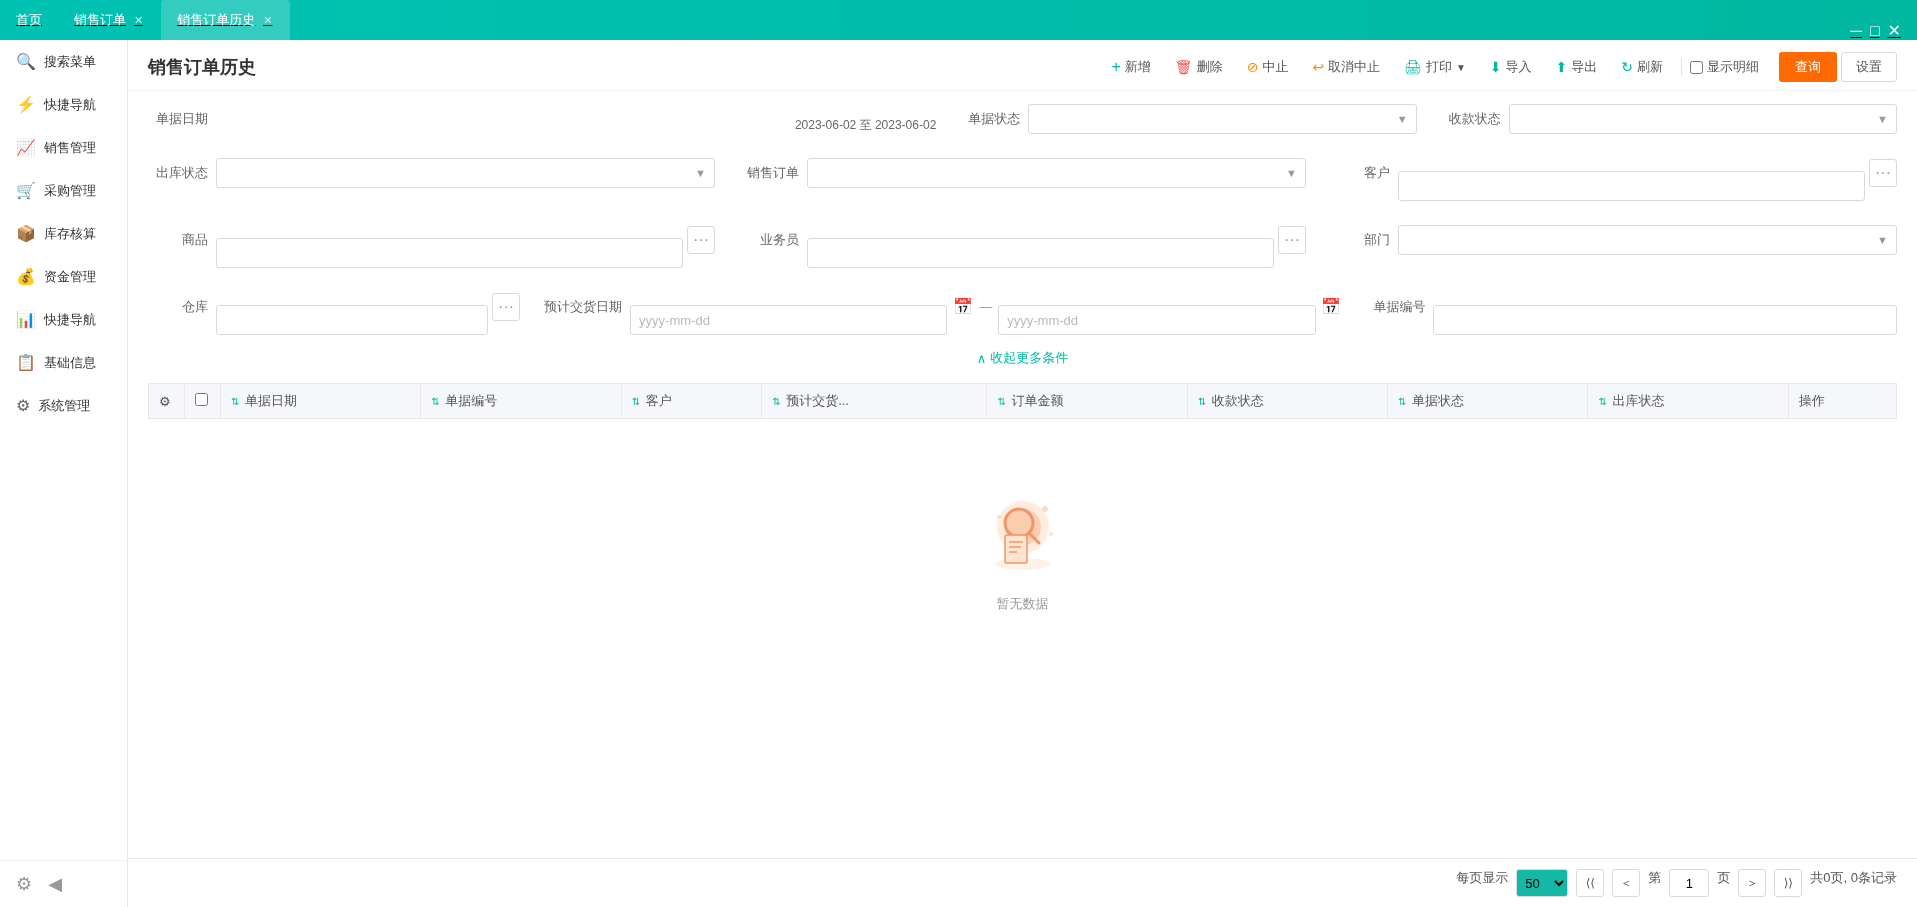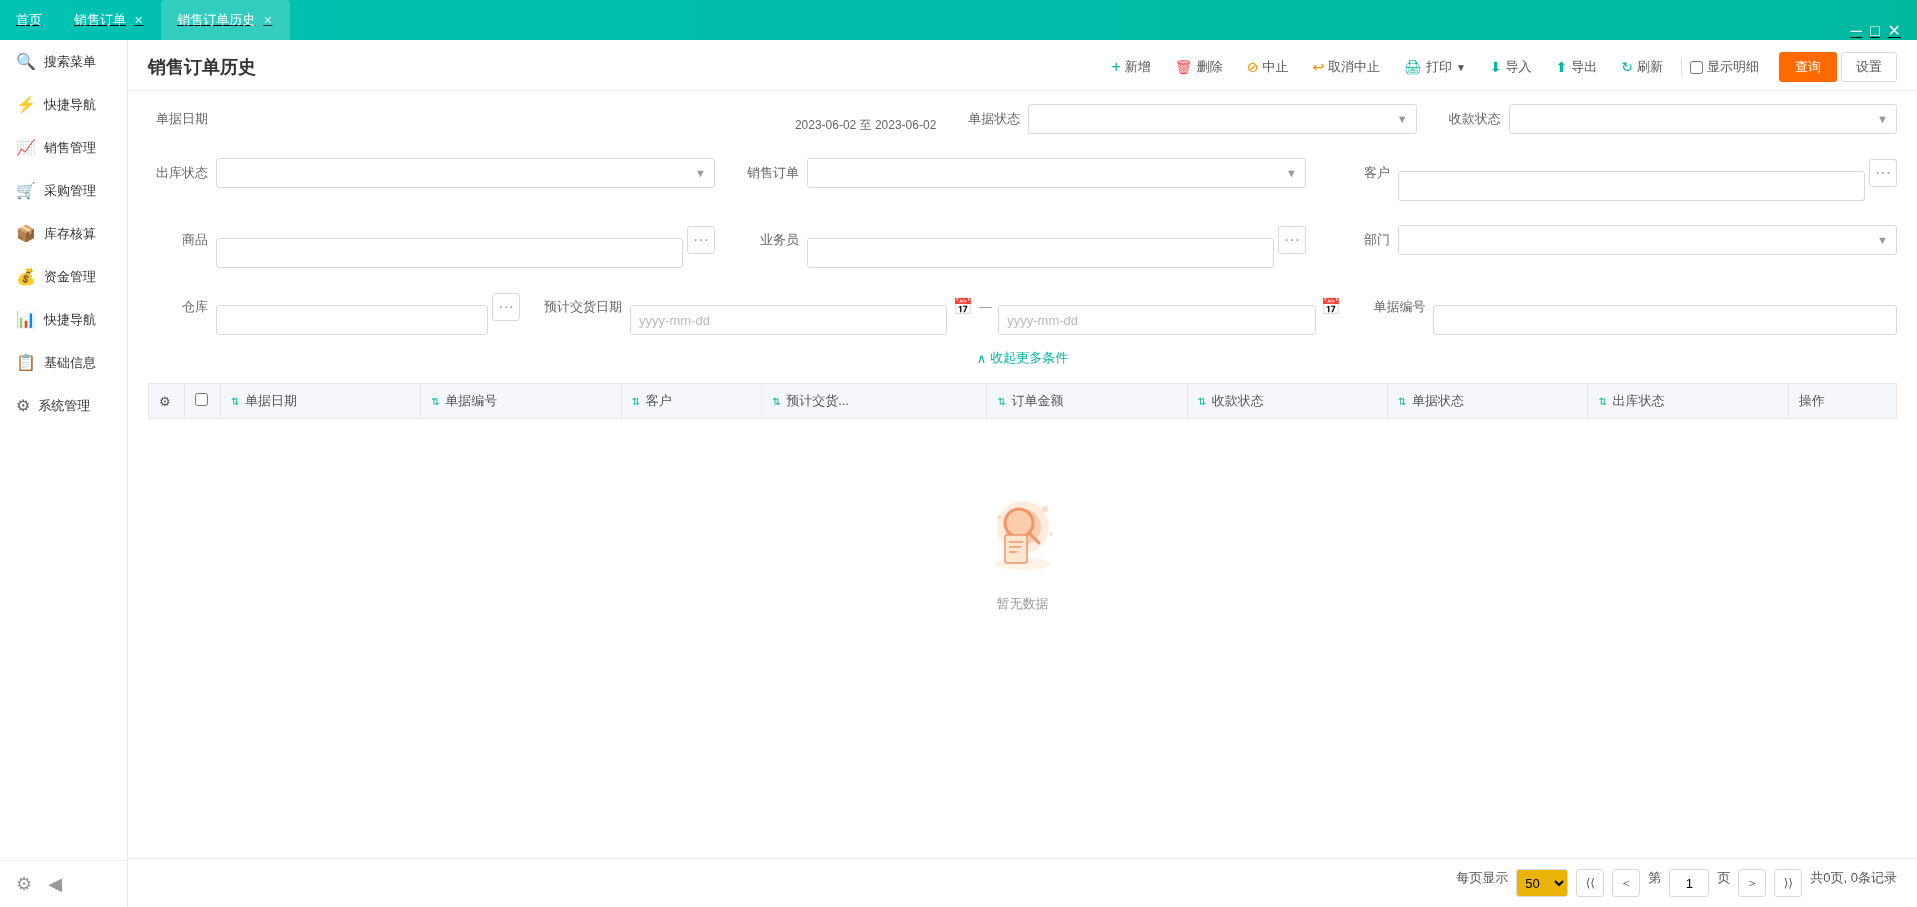--- a/index.html
+++ b/index.html
@@ -305,21 +305,21 @@
       border-top: 1px solid #e8e8e8;
       flex-shrink: 0;
       font-size: 13px;
       color: #555;
     }
     .pagination-select {
       height: 28px;
       border: 1px solid #d9d9d9;
       border-radius: 3px;
       padding: 0 4px;
-      background: #eab308;
+      background: #14b8a6;
     }
     .page-btn {
       width: 28px;
       height: 28px;
       border: 1px solid #d9d9d9;
       border-radius: 3px;
       background: #fff;
       cursor: pointer;
       display: flex;
       align-items: center;

